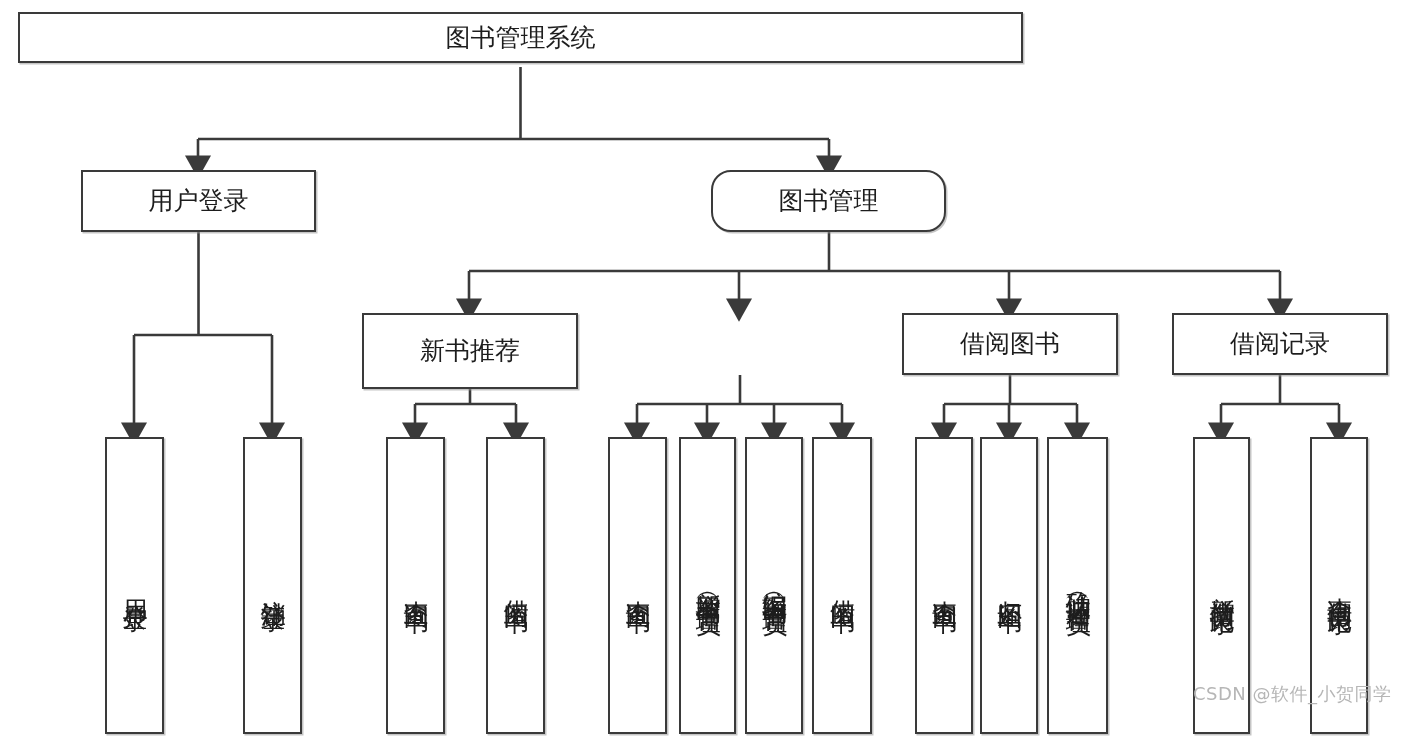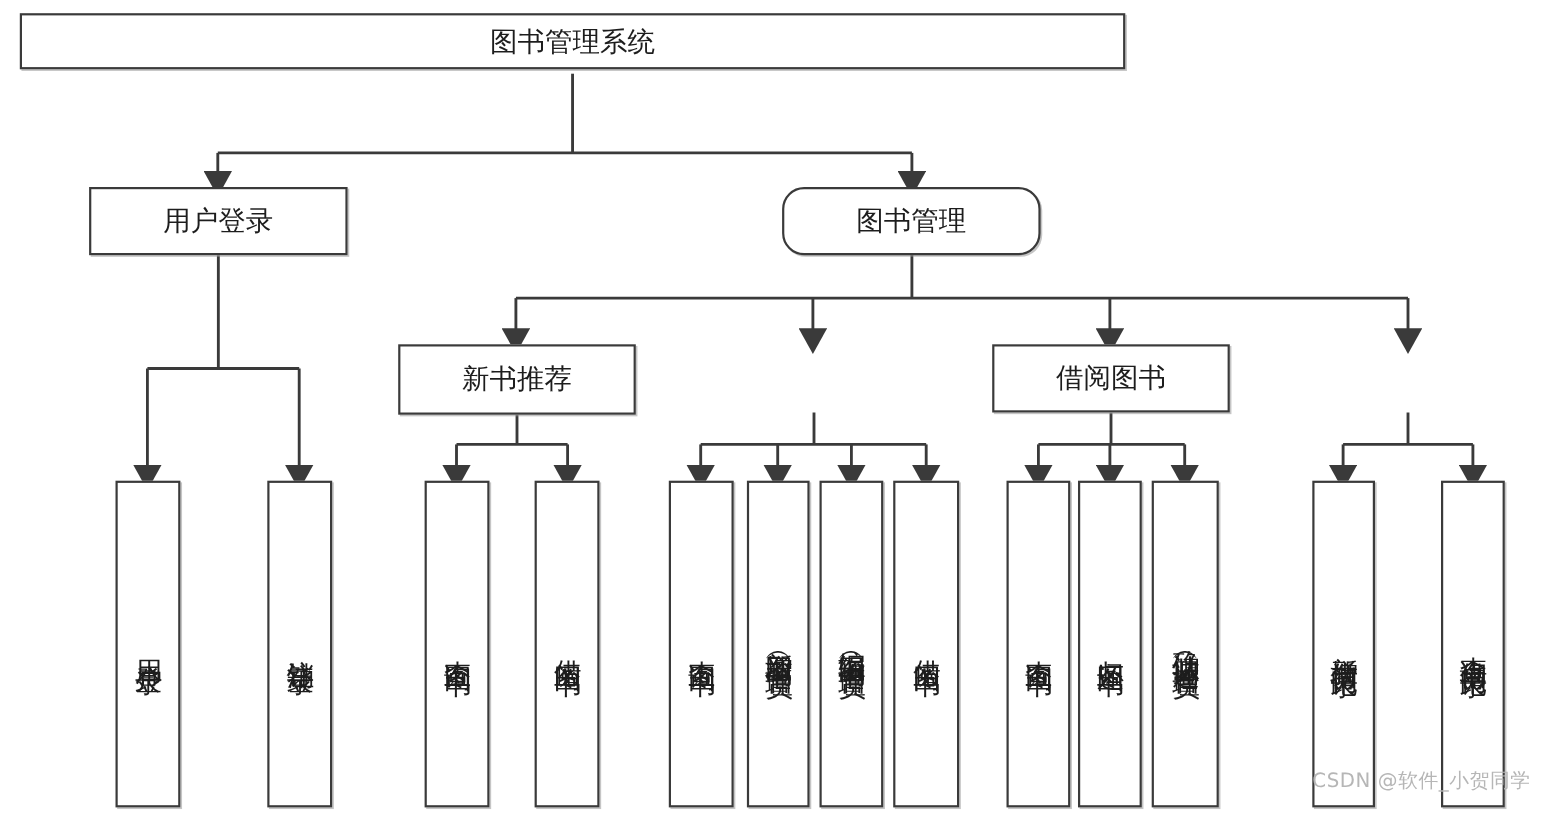--- a/index.html
+++ b/index.html
@@ -59,21 +59,21 @@
     line-height: 1.05;
     white-space: normal;
     max-height: 272px;
   }
   .node.vert.narrow .label {
     max-height: 278px;
   }
   #watermark {
     position: absolute;
     left: 1193px;
-    top: 697px;
+    top: 682px;
     font-size: 18px;
     color: #b6b6b6;
     letter-spacing: 0.5px;
     white-space: nowrap;
     font-family: "DejaVu Sans", "Liberation Sans", sans-serif;
   }
 </style>
 </head>
 <body>
 
@@ -133,25 +133,28 @@
     <span class="label">图书管理系统</span>
   </div>
 
   <div class="node horiz" style="left:81px; top:170px; width:235px; height:62px;">
     <span class="label">用户登录</span>
   </div>
   <div class="node horiz" style="left:711px; top:170px; width:235px; height:62px;border-radius:20px;">
     <span class="label">图书管理</span>
   </div>
 
-  <div class="node horiz" style="left:362px; top:313px; width:216px; height:64px;">
+  <div class="node horiz" style="left:362px; top:313px; width:216px; height:76px;">
     <span class="label">新书推荐</span>
   </div>
   <div class="node horiz" style="left:902px; top:313px; width:216px; height:62px;">
     <span class="label">借阅图书</span>
+  </div>
+  <div class="node horiz" style="left:1172px; top:313px; width:216px; height:62px;">
+    <span class="label">借阅记录</span>
   </div>
 
   <div class="node vert" style="left:105px; top:437px; width:59px; height:297px;">
     <span class="label">用户登录</span>
   </div>
   <div class="node vert" style="left:243px; top:437px; width:59px; height:297px;">
     <span class="label">注销登录</span>
   </div>
   <div class="node vert" style="left:386px; top:437px; width:59px; height:297px;">
     <span class="label">查询图书</span>

